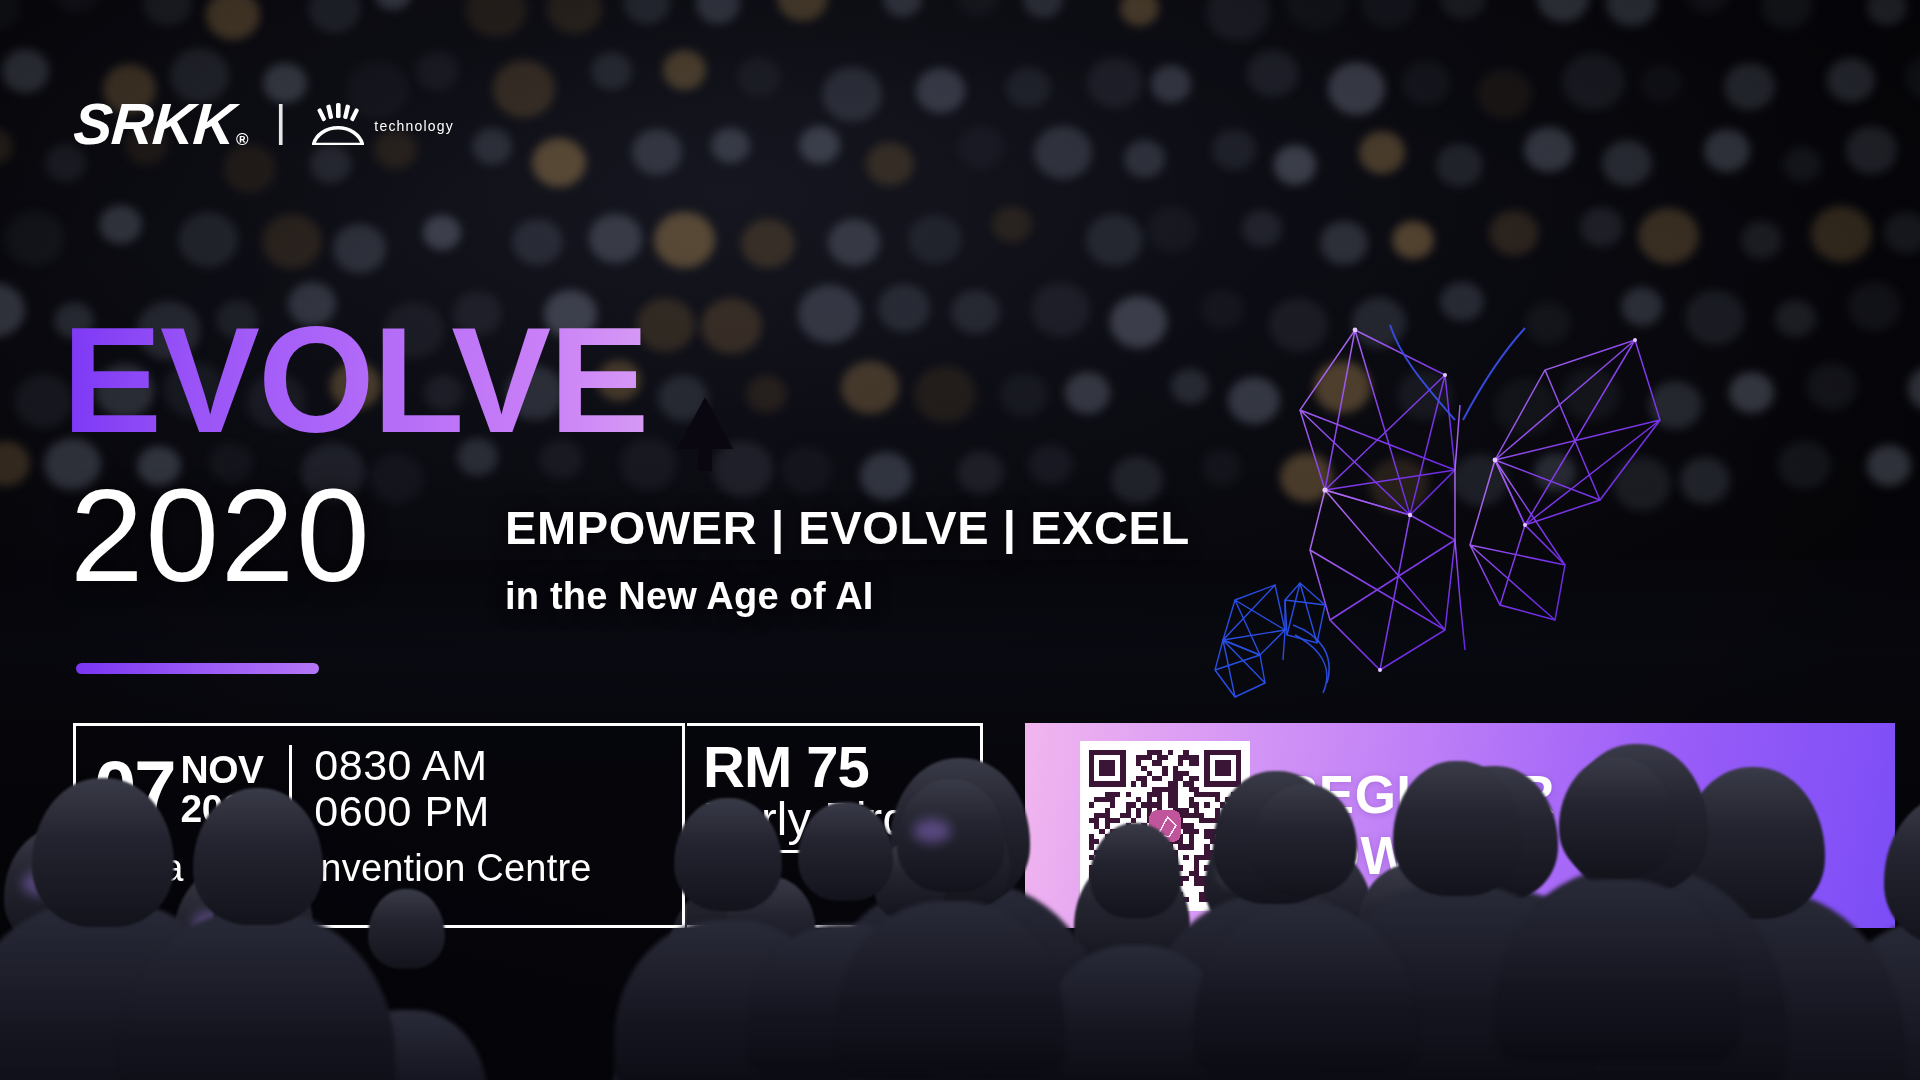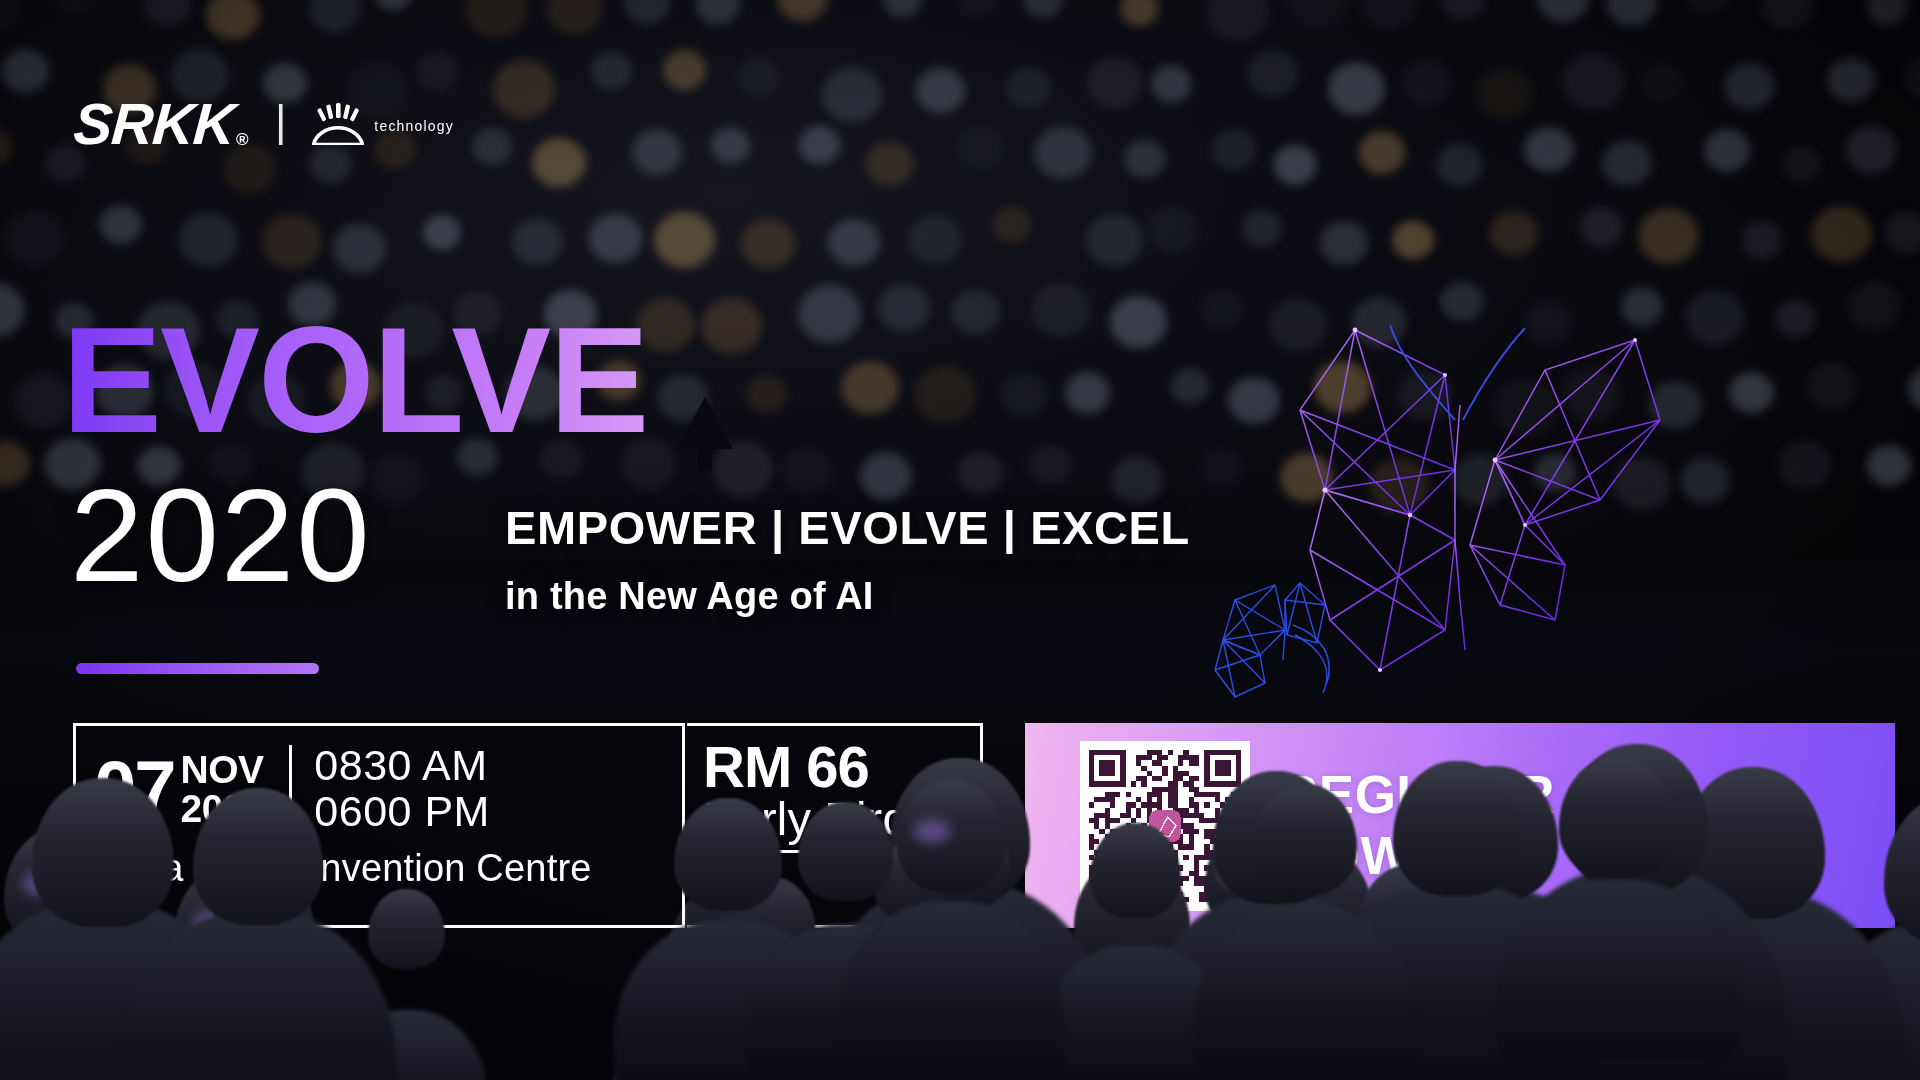--- a/index.html
+++ b/index.html
@@ -624,21 +624,21 @@
       <div class="vline"></div>
       <div class="times">
         <span>0830 AM</span>
         <span>0600 PM</span>
       </div>
     </div>
     <div class="venue">Setia City Convention Centre</div>
   </div>
 
   <div class="price-box">
-    <div class="price-main">RM 66</div>
+    <div class="price-main">RM 75</div>
     <div class="price-label">Early Bird</div>
     <div class="price-rule"></div>
     <div class="price-foot">
       <div class="std-price">
         <div>Standard</div>
         <div>Price</div>
       </div>
       <div class="old-price">RM 299</div>
     </div>
   </div>

